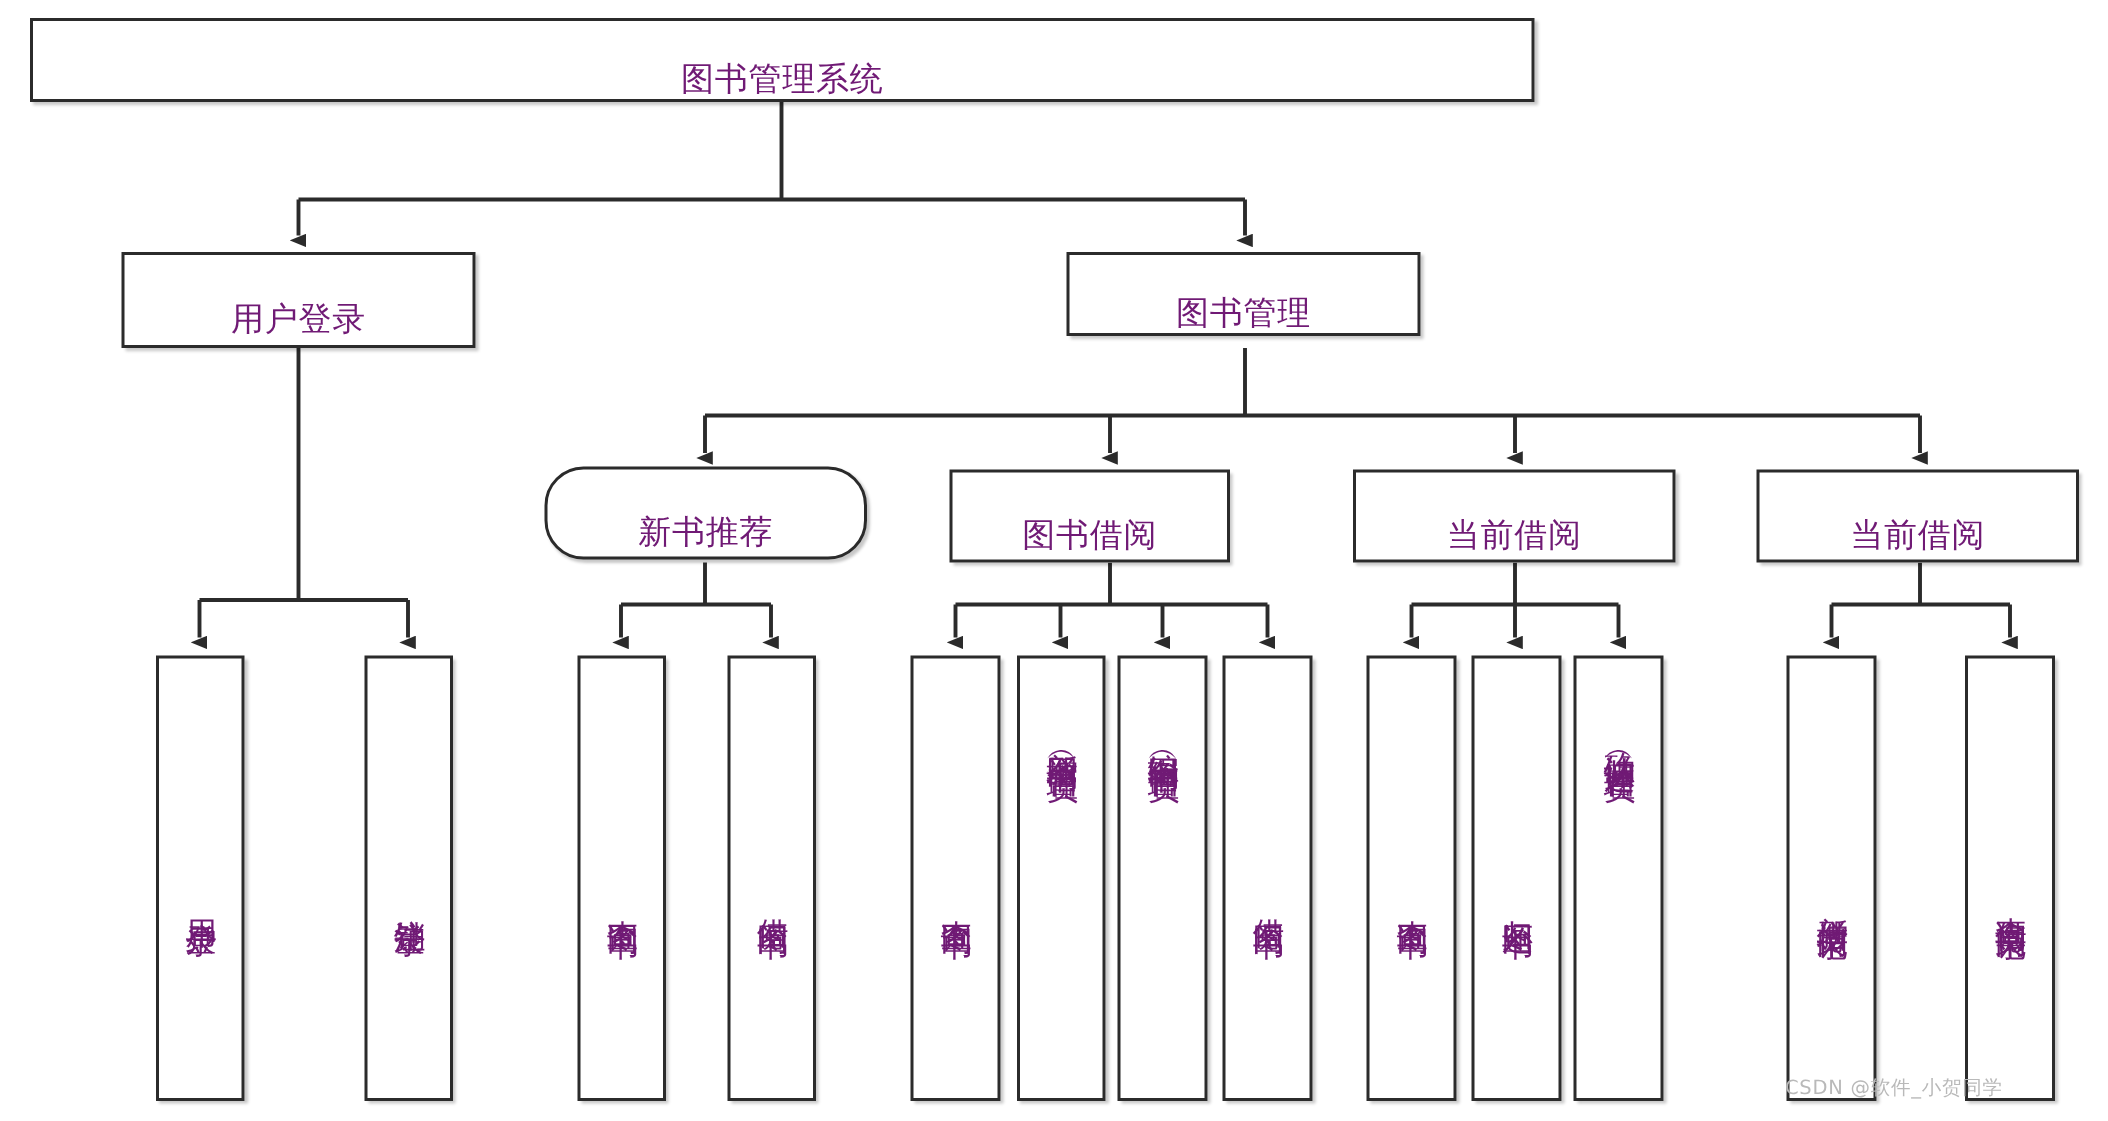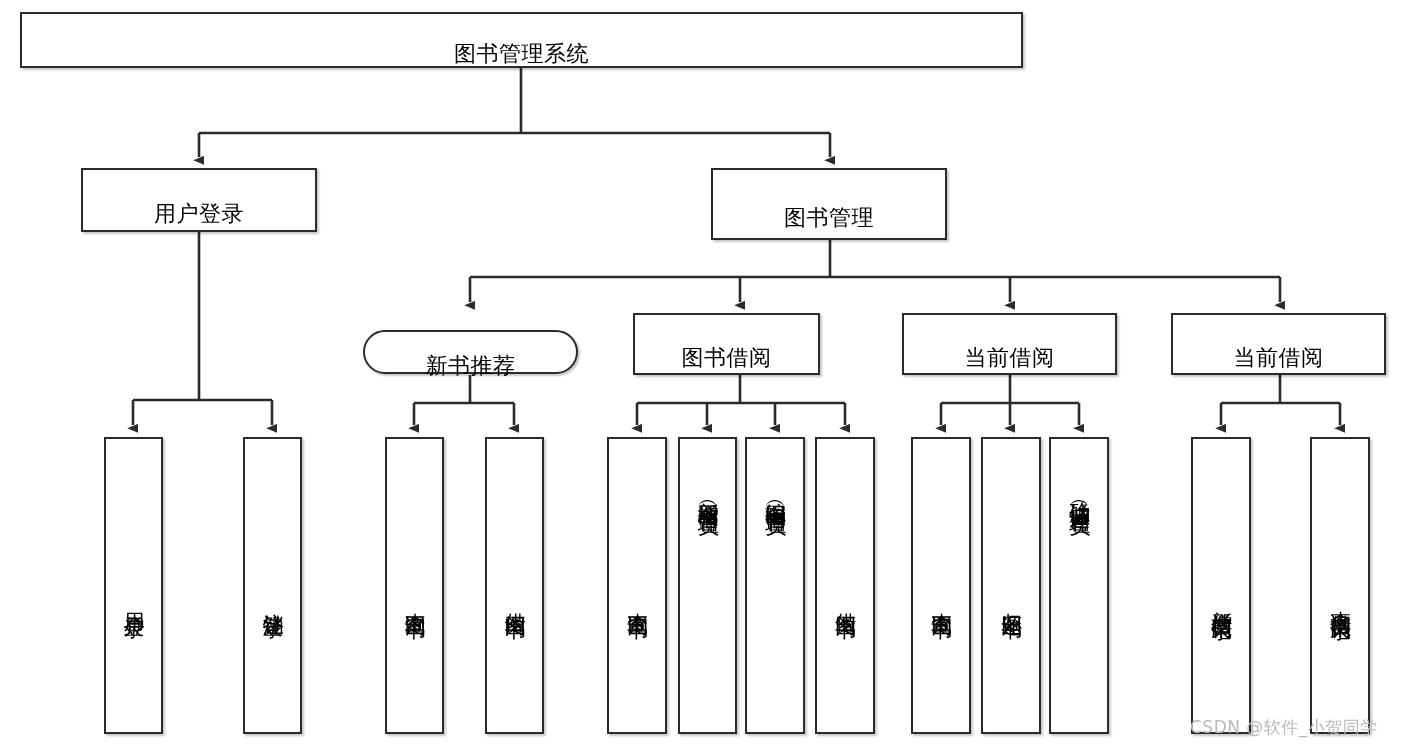--- a/index.html
+++ b/index.html
@@ -34,21 +34,21 @@
     border: 2px solid #2b2b2b;
     display: flex;
     align-items: center;
     justify-content: center;
     box-shadow: 2px 2px 2px rgba(0,0,0,0.22);
   }
   .node .label {
     font-size: 22px;
     line-height: 1.12;
     letter-spacing: 0.5px;
-    color: #000000;
+    color: #701a75;
     white-space: nowrap;
     text-align: center;
     margin-top: 28px;
   }
   .node.vertical {
     align-items: flex-start;
     justify-content: center;
     padding-top: 18px;
   }
   .node.vertical .label {
@@ -58,21 +58,21 @@
     line-height: 1.30;
     letter-spacing: 2px;
     white-space: nowrap;
   }
   .node.vertical.midpad {
     align-items: center;
     padding-top: 0;
   }
   .watermark {
     position: absolute;
-    font-size: 17px;
+    font-size: 13px;
     color: #b9b9b9;
     letter-spacing: 0.5px;
     white-space: nowrap;
     user-select: none;
   }
 </style>
 </head>
 <body>
 
 <div id="canvas">
@@ -130,25 +130,25 @@
   </svg>
 
   <div class="node" style="left:20px; top:12px; width:1003px; height:56px;">
     <span class="label">图书管理系统</span>
   </div>
 
   <div class="node" style="left:81px; top:168px; width:236px; height:64px;">
     <span class="label">用户登录</span>
   </div>
 
-  <div class="node" style="left:711px; top:168px; width:236px; height:72px;">
+  <div class="node" style="left:711px; top:168px; width:236px; height:56px;">
     <span class="label">图书管理</span>
   </div>
 
-  <div class="node" style="left:363px; top:330px; width:215px; height:44px;border-radius:26px;">
+  <div class="node" style="left:363px; top:311px; width:215px; height:62px;border-radius:26px;">
     <span class="label">新书推荐</span>
   </div>
 
   <div class="node" style="left:633px; top:313px; width:187px; height:62px;">
     <span class="label">图书借阅</span>
   </div>
 
   <div class="node" style="left:902px; top:313px; width:215px; height:62px;">
     <span class="label">当前借阅</span>
   </div>

